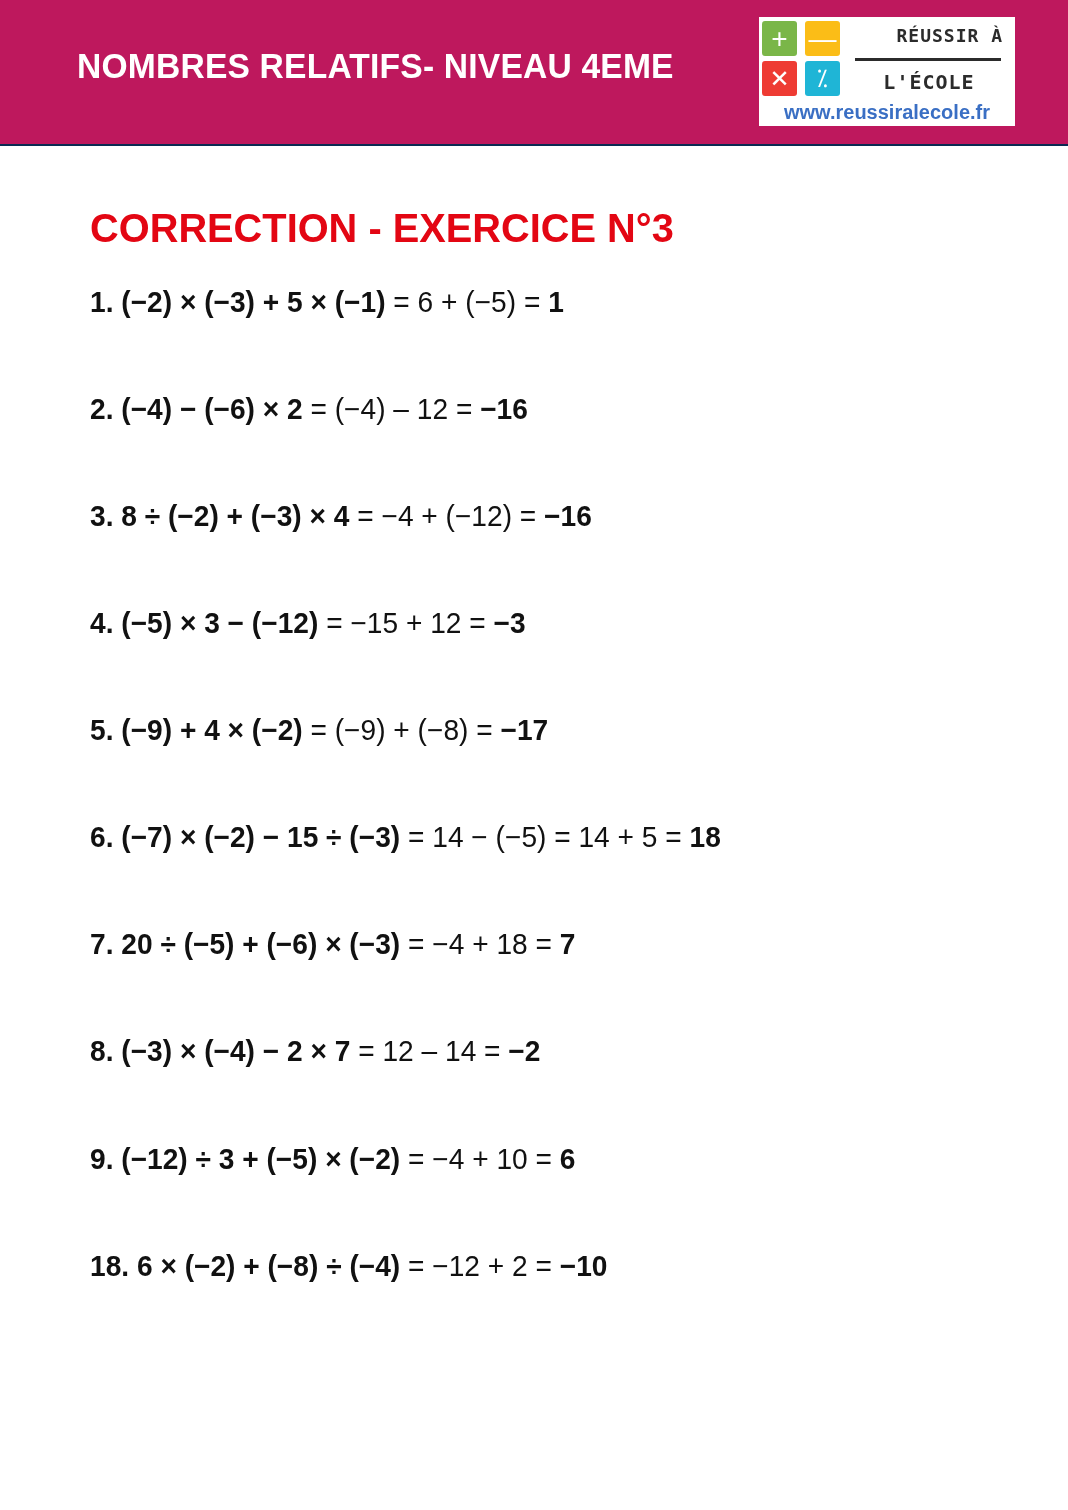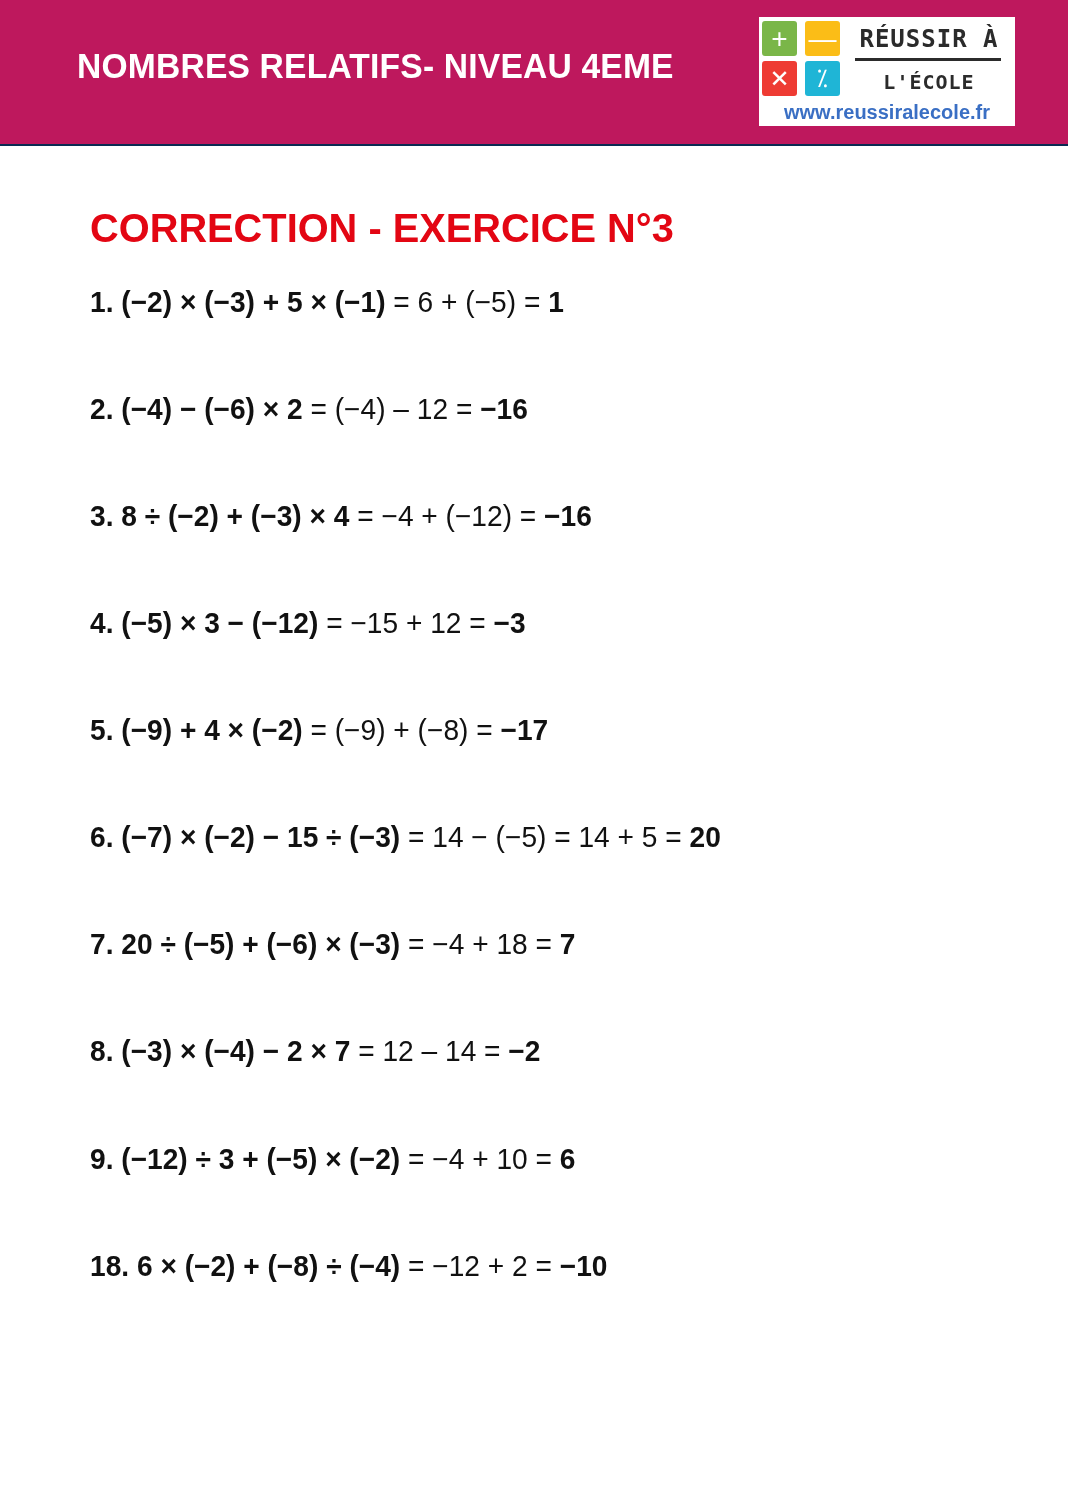--- a/index.html
+++ b/index.html
@@ -22,22 +22,22 @@
     .logo .tile {
       position: absolute; width: 35px; height: 35px; border-radius: 3px;
       color: #ffffff; display: flex; align-items: center; justify-content: center;
       font-size: 28px; line-height: 1;
     }
     .tile.plus { left: 3px; top: 4px; background: #7ab648; }
     .tile.minus { left: 46px; top: 4px; background: #fbbd17; }
     .tile.times { left: 3px; top: 44px; background: #ee3b33; font-size: 24px; }
     .tile.pct { left: 46px; top: 44px; background: #1fb5d6; font-size: 24px; }
     .logo-word1 {
-      position: absolute; left: 96px; top: 8px; width: 148px; text-align: center;
-      font-family: "DejaVu Sans Mono", monospace; font-weight: bold; font-size: 24px; color: #2b2b2b; letter-spacing: 1px;
+      position: absolute; left: 96px; top: 8px; width: 148px; text-align: right;
+      font-family: "DejaVu Sans Mono", monospace; font-weight: bold; font-size: 18px; color: #2b2b2b; letter-spacing: 1px;
     }
     .logo-rule { position: absolute; left: 96px; top: 41px; width: 146px; height: 3px; background: #2b2b2b; }
     .logo-word2 {
       position: absolute; left: 96px; top: 53px; width: 148px; text-align: center;
       font-family: "DejaVu Sans Mono", monospace; font-weight: bold; font-size: 20px; color: #2b2b2b; letter-spacing: 1px;
     }
     .logo-url {
       position: absolute; left: 2px; top: 84px; width: 252px; text-align: center;
       font-weight: bold; font-size: 20px; color: #3a6fc4; white-space: nowrap;
     }
@@ -100,21 +100,21 @@
   <div class="line" style="top:714px">
     <span class="b">5.</span>
     <span class="b">(−9) + 4 × (−2)</span>
     <span class="r">= (−9) + (−8) =</span>
     <span class="b">−17</span>
   </div>
   <div class="line" style="top:821px">
     <span class="b">6.</span>
     <span class="b">(−7) × (−2) − 15 ÷ (−3)</span>
     <span class="r">= 14 − (−5) = 14 + 5 =</span>
-    <span class="b">20</span>
+    <span class="b">18</span>
   </div>
   <div class="line" style="top:928px">
     <span class="b">7.</span>
     <span class="b">20 ÷ (−5) + (−6) × (−3)</span>
     <span class="r">= −4 + 18 =</span>
     <span class="b">7</span>
   </div>
   <div class="line" style="top:1035px">
     <span class="b">8.</span>
     <span class="b">(−3) × (−4) − 2 × 7</span>

